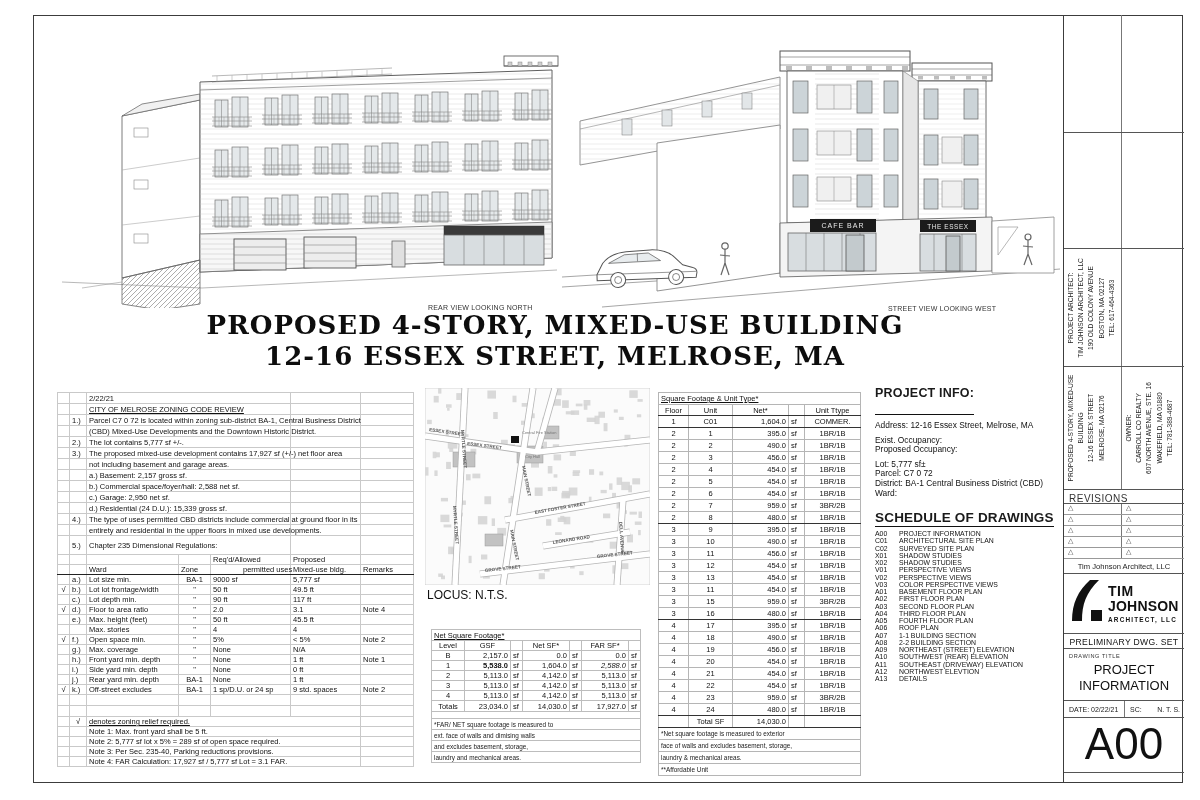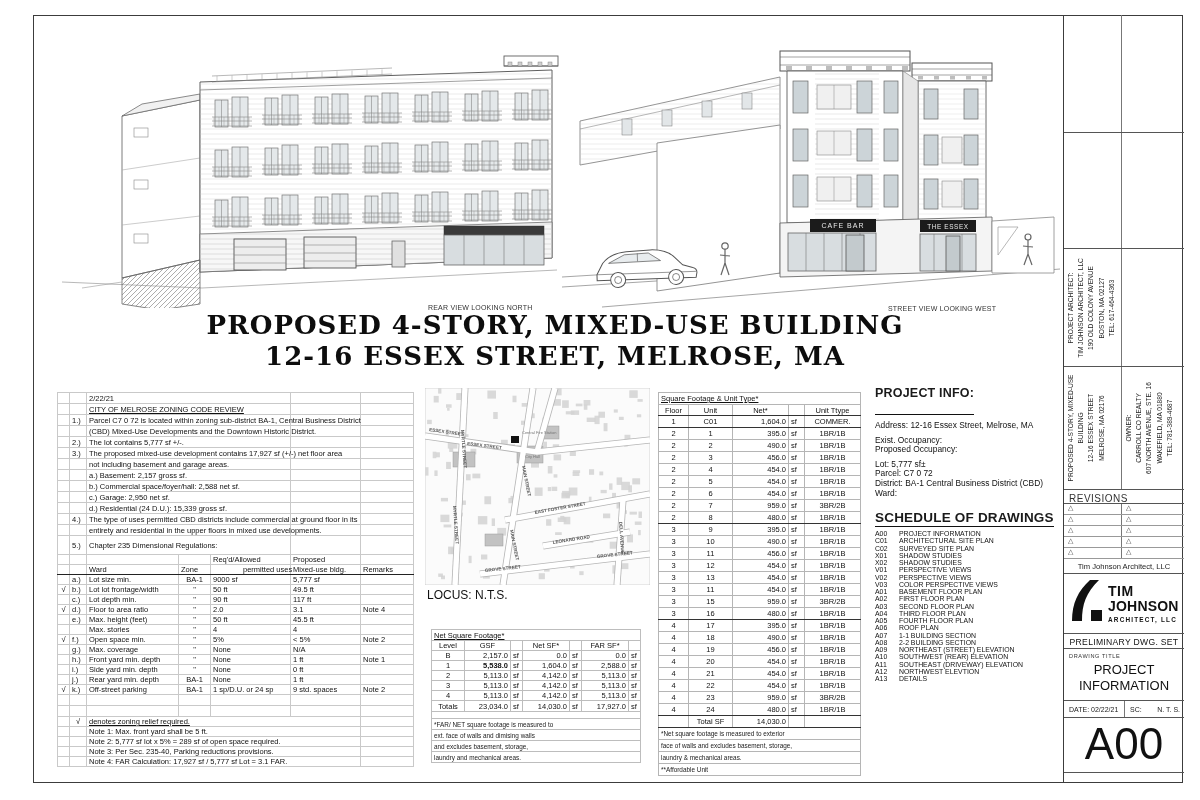--- a/index.html
+++ b/index.html
@@ -496,21 +496,21 @@
             <td>j.)</td>
             <td>Rear yard min. depth</td>
             <td class="ctr">BA-1</td>
             <td>None</td>
             <td>1 ft</td>
             <td></td>
           </tr>
           <tr>
             <td class="chk">√</td>
             <td>k.)</td>
-            <td>Off-street parking</td>
+            <td>Off-street excludes</td>
             <td class="ctr">BA-1</td>
             <td>1 sp/D.U. or 24 sp</td>
             <td>9 std. spaces</td>
             <td>Note 2</td>
           </tr>
           <tr>
             <td style="height: 11px;"></td>
             <td style="height: 11px;"></td>
             <td style="height: 11px;"></td>
             <td style="height: 11px;"></td>
@@ -769,21 +769,21 @@
             <td style="height: 10px;">sf</td>
             <td class="rt" style="height: 10px;">0.0</td>
             <td style="height: 10px;">sf</td>
           </tr>
           <tr>
             <td class="ctr" style="height: 10px;">1</td>
             <td class="rt" style="height: 10px; font-weight: bold;">5,538.0</td>
             <td style="height: 10px;">sf</td>
             <td class="rt" style="height: 10px;">1,604.0</td>
             <td style="height: 10px;">sf</td>
-            <td class="rt" style="height: 10px;">2,588.0</td>
+            <td class="rt" style="height: 10px; font-style: italic;">2,588.0</td>
             <td style="height: 10px;">sf</td>
           </tr>
           <tr>
             <td class="ctr" style="height: 10px;">2</td>
             <td class="rt" style="height: 10px;">5,113.0</td>
             <td style="height: 10px;">sf</td>
             <td class="rt" style="height: 10px;">4,142.0</td>
             <td style="height: 10px;">sf</td>
             <td class="rt" style="height: 10px;">5,113.0</td>
             <td style="height: 10px;">sf</td>

